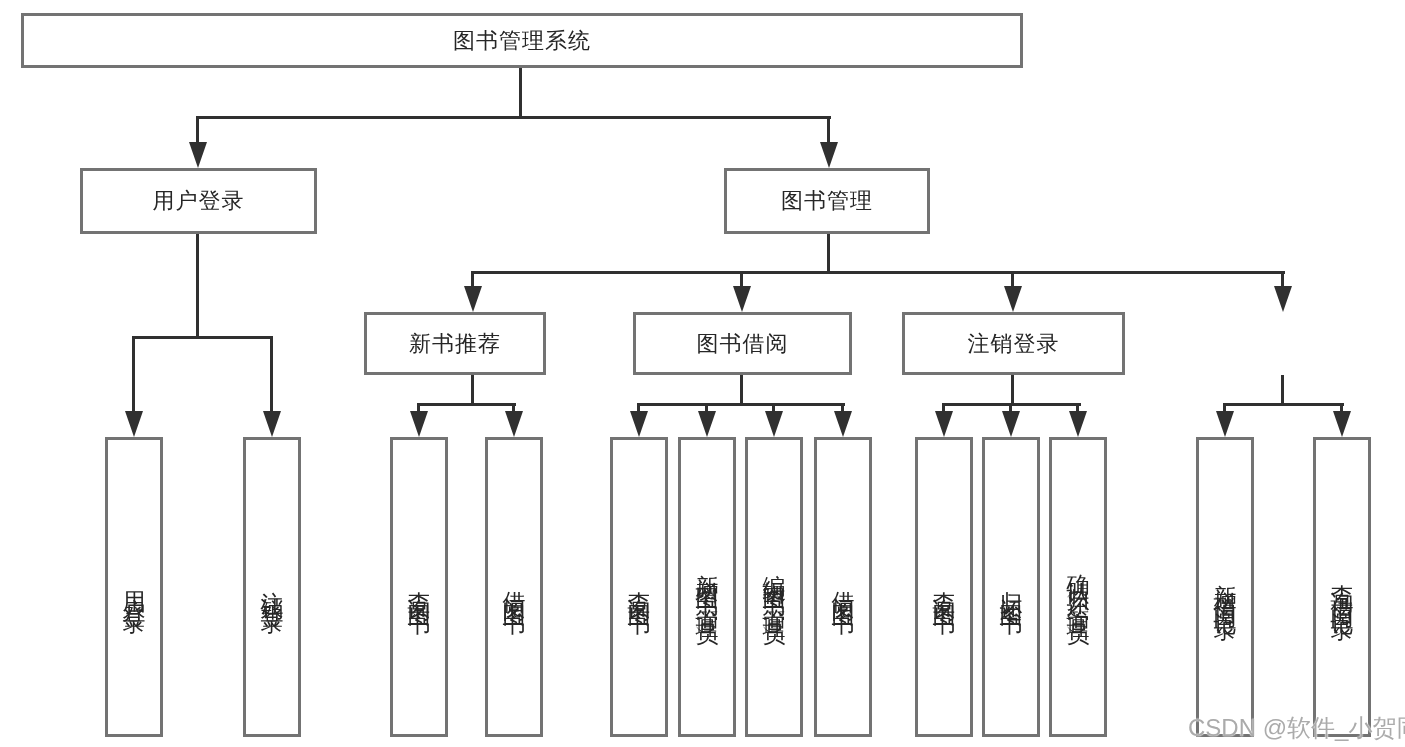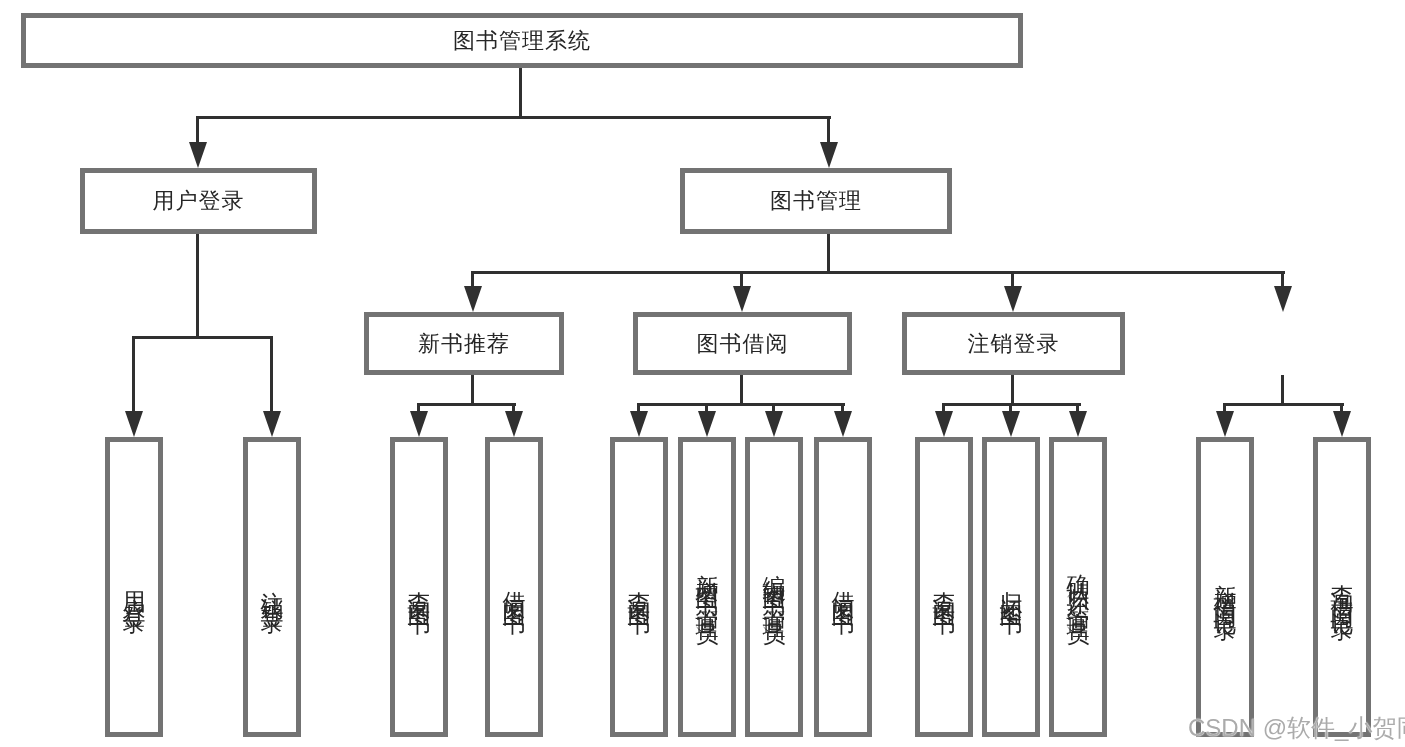--- a/index.html
+++ b/index.html
@@ -5,21 +5,21 @@
   html,body { margin:0; padding:0; background:#ffffff; }
   #canvas {
     position:relative;
     width:1405px; height:747px;
     background:#ffffff;
     font-family:"Liberation Sans", sans-serif;
     overflow:hidden;
   }
   .box {
     position:absolute;
-    border:5px solid #737373;
+    border:3px solid #737373;
     background:#ffffff;
     box-sizing:border-box;
     display:flex;
     align-items:center;
     justify-content:center;
     color:#262626;
   }
   .hlabel { font-size:22px; letter-spacing:1px; white-space:nowrap; }
   .vnode span {
     writing-mode:vertical-rl;
@@ -59,21 +59,21 @@
   <div class="line" style="left:519px; top:68px; width:3px; height:51px;"></div>
   <div class="line" style="left:196px; top:116px; width:635px; height:3px;"></div>
   <div class="line" style="left:196px; top:118px; width:3px; height:26px;"></div>
   <div class="arrow" style="left:189px; top:142px;"></div>
   <div class="line" style="left:827px; top:118px; width:3px; height:26px;"></div>
   <div class="arrow" style="left:820px; top:142px;"></div>
 
   <div class="box" style="left:80px; top:168px; width:237px; height:66px;">
     <span class="hlabel">用户登录</span>
   </div>
-  <div class="box" style="left:680px; top:168px; width:272px; height:66px;">
+  <div class="box" style="left:724px; top:168px; width:206px; height:66px;">
     <span class="hlabel">图书管理</span>
   </div>
 
   <div class="line" style="left:196px; top:234px; width:3px; height:104px;"></div>
   <div class="line" style="left:132px; top:336px; width:141px; height:3px;"></div>
   <div class="line" style="left:132px; top:338px; width:3px; height:73px;"></div>
   <div class="arrow" style="left:125px; top:411px;"></div>
   <div class="line" style="left:270px; top:338px; width:3px; height:73px;"></div>
   <div class="arrow" style="left:263px; top:411px;"></div>
 
@@ -81,21 +81,21 @@
   <div class="line" style="left:471px; top:271px; width:814px; height:3px;"></div>
   <div class="line" style="left:471px; top:273px; width:3px; height:13px;"></div>
   <div class="arrow" style="left:464px; top:286px;"></div>
   <div class="line" style="left:740px; top:273px; width:3px; height:13px;"></div>
   <div class="arrow" style="left:733px; top:286px;"></div>
   <div class="line" style="left:1011px; top:273px; width:3px; height:13px;"></div>
   <div class="arrow" style="left:1004px; top:286px;"></div>
   <div class="line" style="left:1281px; top:273px; width:3px; height:13px;"></div>
   <div class="arrow" style="left:1274px; top:286px;"></div>
 
-  <div class="box" style="left:364px; top:312px; width:200px; height:63px;">
+  <div class="box" style="left:364px; top:312px; width:182px; height:63px;">
     <span class="hlabel">新书推荐</span>
   </div>
   <div class="box" style="left:633px; top:312px; width:219px; height:63px;">
     <span class="hlabel">图书借阅</span>
   </div>
   <div class="box" style="left:902px; top:312px; width:223px; height:63px;">
     <span class="hlabel">注销登录</span>
   </div>
 
   <div class="line" style="left:471px; top:375px; width:3px; height:31px;"></div>

